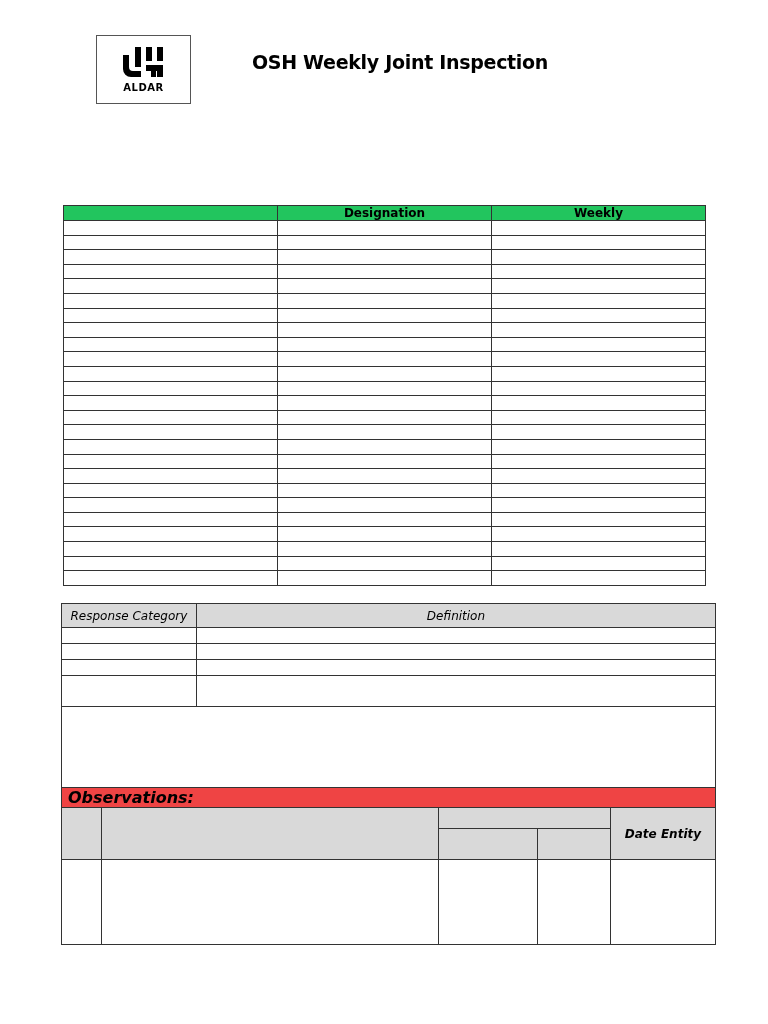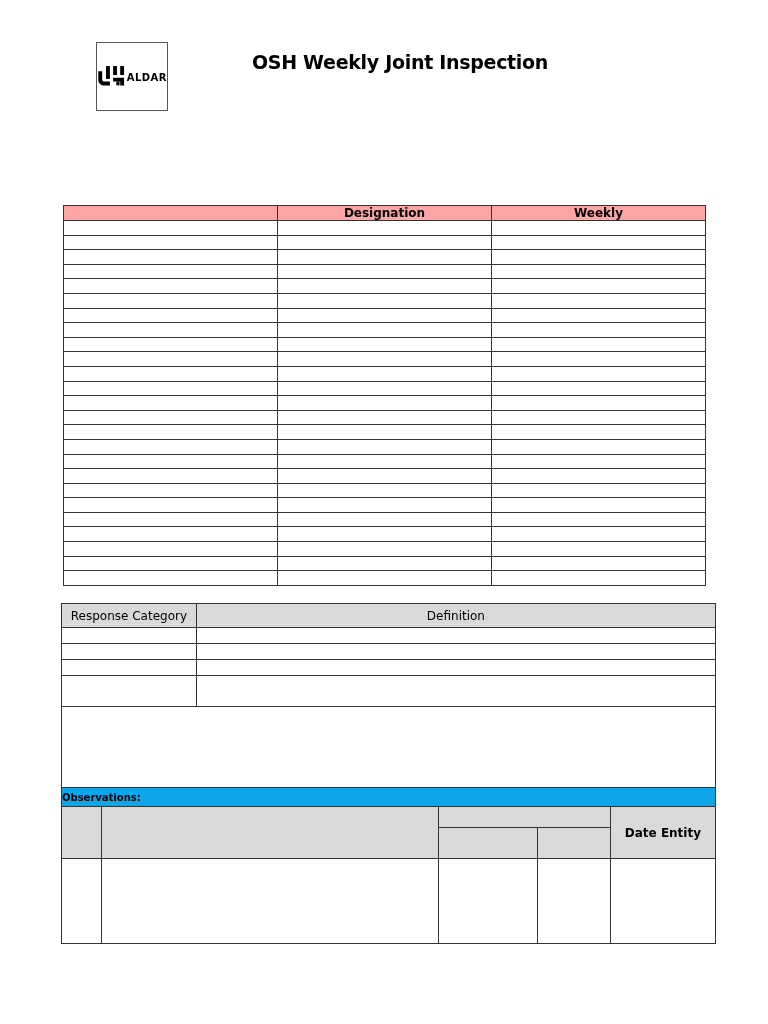--- a/index.html
+++ b/index.html
@@ -1,31 +1,31 @@
 <!DOCTYPE html>
 <html><head>
 <meta charset="utf-8">
 <style>
   html, body { margin: 0; padding: 0; background: #ffffff; }
   body { width: 768px; height: 1024px; position: relative; overflow: hidden; font-family: "Liberation Sans", sans-serif; color: #000; }
-  .logo-box { position: absolute; left: 96px; top: 42px; width: 72px; height: 69px; border: 1px solid #555; box-sizing: border-box; display: flex; flex-direction: row; align-items: center; justify-content: center; }
+  .logo-box { position: absolute; left: 96px; top: 35px; width: 95px; height: 69px; border: 1px solid #555; box-sizing: border-box; display: flex; flex-direction: column; align-items: center; justify-content: center; }
   .logo-mark { width: 46px; height: 34px; }
   .logo-text { font-family: "DejaVu Sans", sans-serif; font-weight: bold; font-size: 10px; letter-spacing: 0.5px; margin-top: 1px; }
   .title { position: absolute; left: 240px; top: 51px; width: 320px; text-align: center; font-family: "DejaVu Sans", sans-serif; font-size: 19px; font-weight: bold; letter-spacing: -0.3px; }
   table { border-collapse: collapse; position: absolute; table-layout: fixed; }
   td, th { border: 1.5px solid #333; padding: 0; box-sizing: border-box; }
   .t1 { left: 63px; top: 205px; width: 642px; }
-  .t1 th { background: #fca5a5; height: 14px; font-size: 12px; font-weight: bold; font-family: "DejaVu Sans", sans-serif; text-align: center; }
+  .t1 th { background: #22c55e; height: 14px; font-size: 12px; font-weight: bold; font-family: "DejaVu Sans", sans-serif; text-align: center; }
   .t1 td { height: 14.6px; }
-  .t2 { left: 61px; top: 603px; width: 655px; }
+  .t2 { left: 61px; top: 603px; width: 655px; font-style: italic; }
   .t2 th { background: #d9d9d9; height: 24px; font-size: 12px; font-weight: normal; font-family: "DejaVu Sans", sans-serif; text-align: center; }
   .t2 td { height: 16px; }
   .t2 td.tall { height: 31px; }
   .t2 td.blank { height: 81px; }
-  .t2 td.obs { background: #0ea5e9; height: 19px; font-size: 10px; font-weight: bold; font-family: "DejaVu Sans", sans-serif; padding-left: 0; text-align: left; }
+  .t2 td.obs { background: #ef4444; height: 19px; font-size: 16px; font-weight: bold; font-family: "DejaVu Sans", sans-serif; padding-left: 6px; text-align: left; }
   .t2 td.gh { background: #d9d9d9; }
   .t2 td.dc { background: #d9d9d9; text-align: center; font-size: 12px; font-weight: bold; font-family: "DejaVu Sans", sans-serif; }
 </style>
 </head>
 <body>
 
 <div class="logo-box">
   <svg class="logo-mark" viewBox="0 0 46 34">
     <rect x="14" y="0" width="6" height="20" fill="#000"></rect>
     <rect x="25" y="0" width="6" height="14" fill="#000"></rect>

